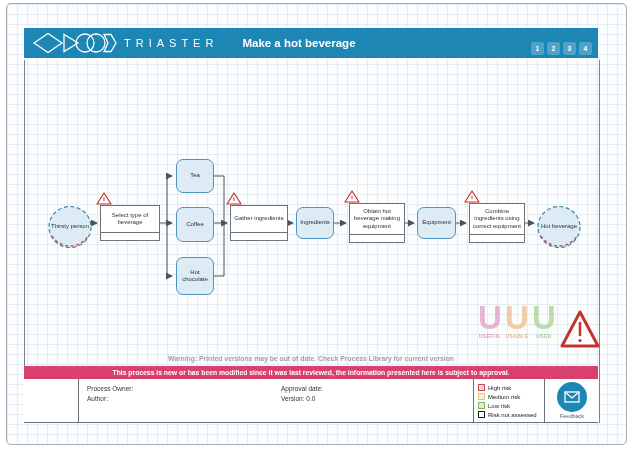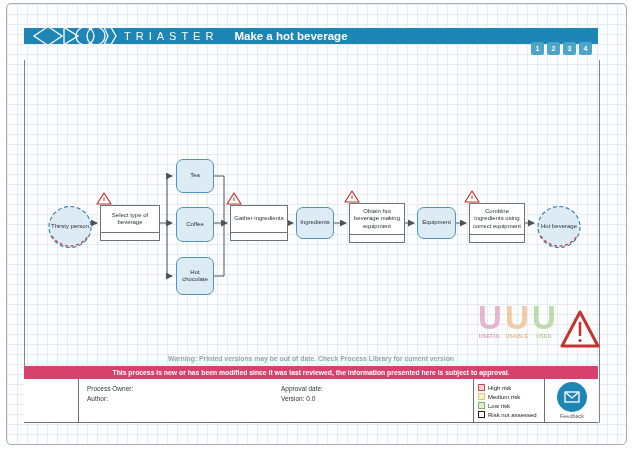--- a/index.html
+++ b/index.html
@@ -3,23 +3,23 @@
 <meta charset="utf-8">
 <style>
   html,body{margin:0;padding:0;background:#fff;font-family:"Liberation Sans",sans-serif;}
   .page{position:relative;width:633px;height:449px;background:#fff;overflow:hidden;}
   .sheet{position:absolute;left:6px;top:3px;width:619px;height:440px;border:1px solid #a8adb3;border-radius:5px;
          background-color:#fcfdfe;
          background-image:linear-gradient(#e6ebef 1px,transparent 1px),linear-gradient(90deg,#e6ebef 1px,transparent 1px);
          background-size:10px 10px;}
   .map-frame{position:absolute;left:24px;top:60px;width:574px;height:363px;border-left:1px solid #7c838a;border-right:1px solid #7c838a;}
   
-  .hdr{position:absolute;left:24px;top:28px;width:574px;height:16px;background:#1d86b4;display:flex;align-items:center;}
+  .hdr{position:absolute;left:24px;top:28px;width:574px;height:30px;background:#1d86b4;display:flex;align-items:center;}
   .brand{color:#fff;font-size:11px;letter-spacing:5px;font-weight:400;margin-left:6px;}
-  .title{color:#fff;font-size:11.5px;font-weight:bold;margin-left:16px;}
+  .title{color:#fff;font-size:11.5px;font-weight:bold;margin-left:24px;}
   .pager{position:absolute;right:6px;top:14px;display:flex;gap:3px;}
   .pbtn{width:13px;height:13px;background:#4da4c9;color:#fff;font-size:7px;font-weight:bold;
         display:flex;align-items:center;justify-content:center;border-radius:2px;cursor:pointer;}
   
   .activity{position:absolute;background:#fff;border:1px solid #6b7278;display:flex;align-items:center;justify-content:center;text-align:center;font-size:6px;color:#2c3237;line-height:1.25;padding:1px 2px 9px 2px;box-sizing:border-box;}
   .activity .band{position:absolute;left:-1px;right:-1px;bottom:7px;height:0;border-top:1px solid #6b7278;}
   .deliverable{position:absolute;background:#dcebf4;border:1px solid #4f94ba;border-radius:7px;display:flex;align-items:center;justify-content:center;text-align:center;font-size:6px;color:#2c3237;line-height:1.25;box-sizing:border-box;padding:1px 2px;}
   .nlabel{position:absolute;display:flex;align-items:center;justify-content:center;text-align:center;font-size:6px;color:#2c3237;line-height:1.2;}
   svg.layer{position:absolute;left:0;top:0;pointer-events:none;}
   

